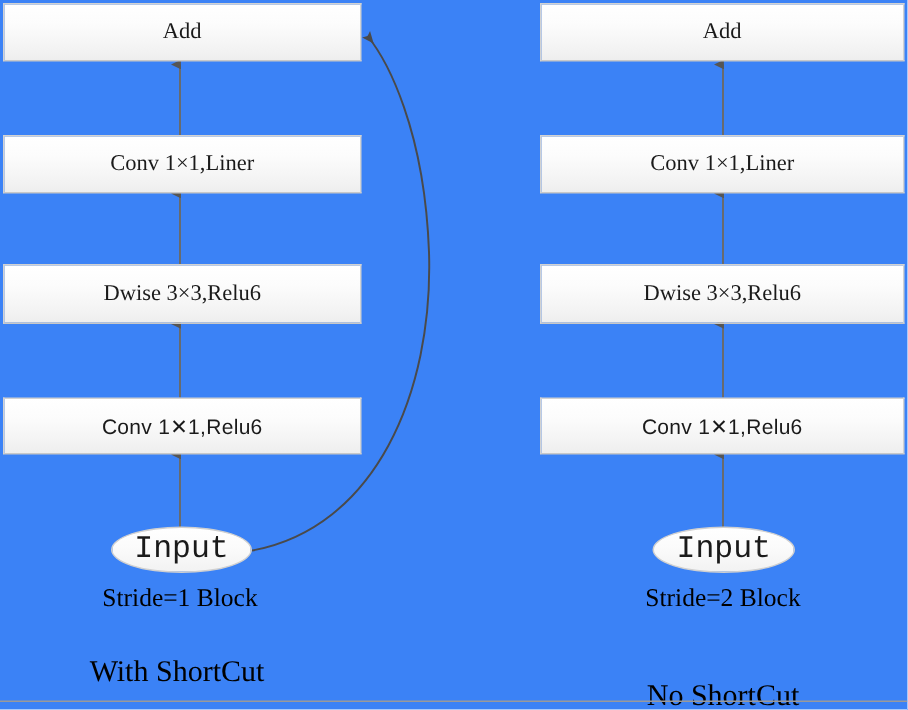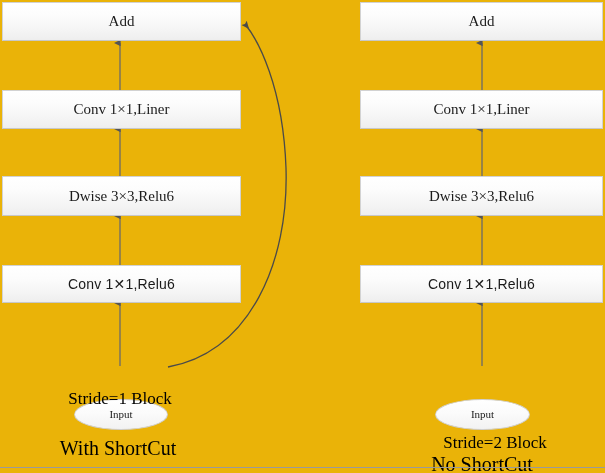--- a/index.html
+++ b/index.html
@@ -4,21 +4,21 @@
 <style>
   html, body {
     margin: 0;
     padding: 0;
     background: #ffffff;
   }
   #canvas {
     position: relative;
     width: 605px;
     height: 473px;
-    background: #eab308;
+    background: #3b82f6;
     overflow: hidden;
     font-family: "Liberation Serif", "DejaVu Serif", serif;
   }
 
   
   .node-box {
     position: absolute;
     box-sizing: border-box;
     border: 1px solid #d2d2d2;
     border-bottom-color: #c8c8c8;
@@ -44,25 +44,24 @@
   .node-ellipse {
     position: absolute;
     box-sizing: border-box;
     border: 1px solid #d0d0d0;
     border-radius: 50%;
     background: linear-gradient(to bottom, #ffffff 0%, #fbfbfb 45%, #f2f2f2 100%);
     display: flex;
     align-items: center;
     justify-content: center;
     color: #1a1a1a;
-    font-family: Liberation Serif, serif;
-    font-size: 11px;
+    font-family: Liberation Mono, monospace;
+    font-size: 21px;
     line-height: 1;
     white-space: nowrap;
-    margin-top: 48px;
   }
 
   
   .caption {
     position: absolute;
     text-align: center;
     color: #000000;
     font-family: "Liberation Serif", "DejaVu Serif", serif;
     white-space: nowrap;
   }
@@ -138,19 +137,19 @@
   <div class="node-box" style="left:360px; top:2px;   width:243px; height:39px;">Add</div>
 
   <div class="node-box" style="left:360px; top:90px;  width:243px; height:39px;">Conv 1×1,Liner</div>
 
   <div class="node-box" style="left:360px; top:176px; width:243px; height:40px;">Dwise 3×3,Relu6</div>
 
   <div class="node-box sans" style="left:360px; top:265px; width:243px; height:38px;">Conv 1✕1,Relu6</div>
 
   <div class="node-ellipse" style="left:435px; top:351px; width:95px; height:31px;">Input</div>
 
-  <div class="caption stride" style="left:415px; top:389px; width:160px;margin-top:44px;">Stride=2 Block</div>
+  <div class="caption stride" style="left:402px; top:389px; width:160px;">Stride=2 Block</div>
 
   <div class="caption title" style="left:387px; top:453px; width:190px;">No ShortCut</div>
 
   <div class="rule" style="left:0; top:467px; width:605px;"></div>
 
 </div>
 
 </body></html>

